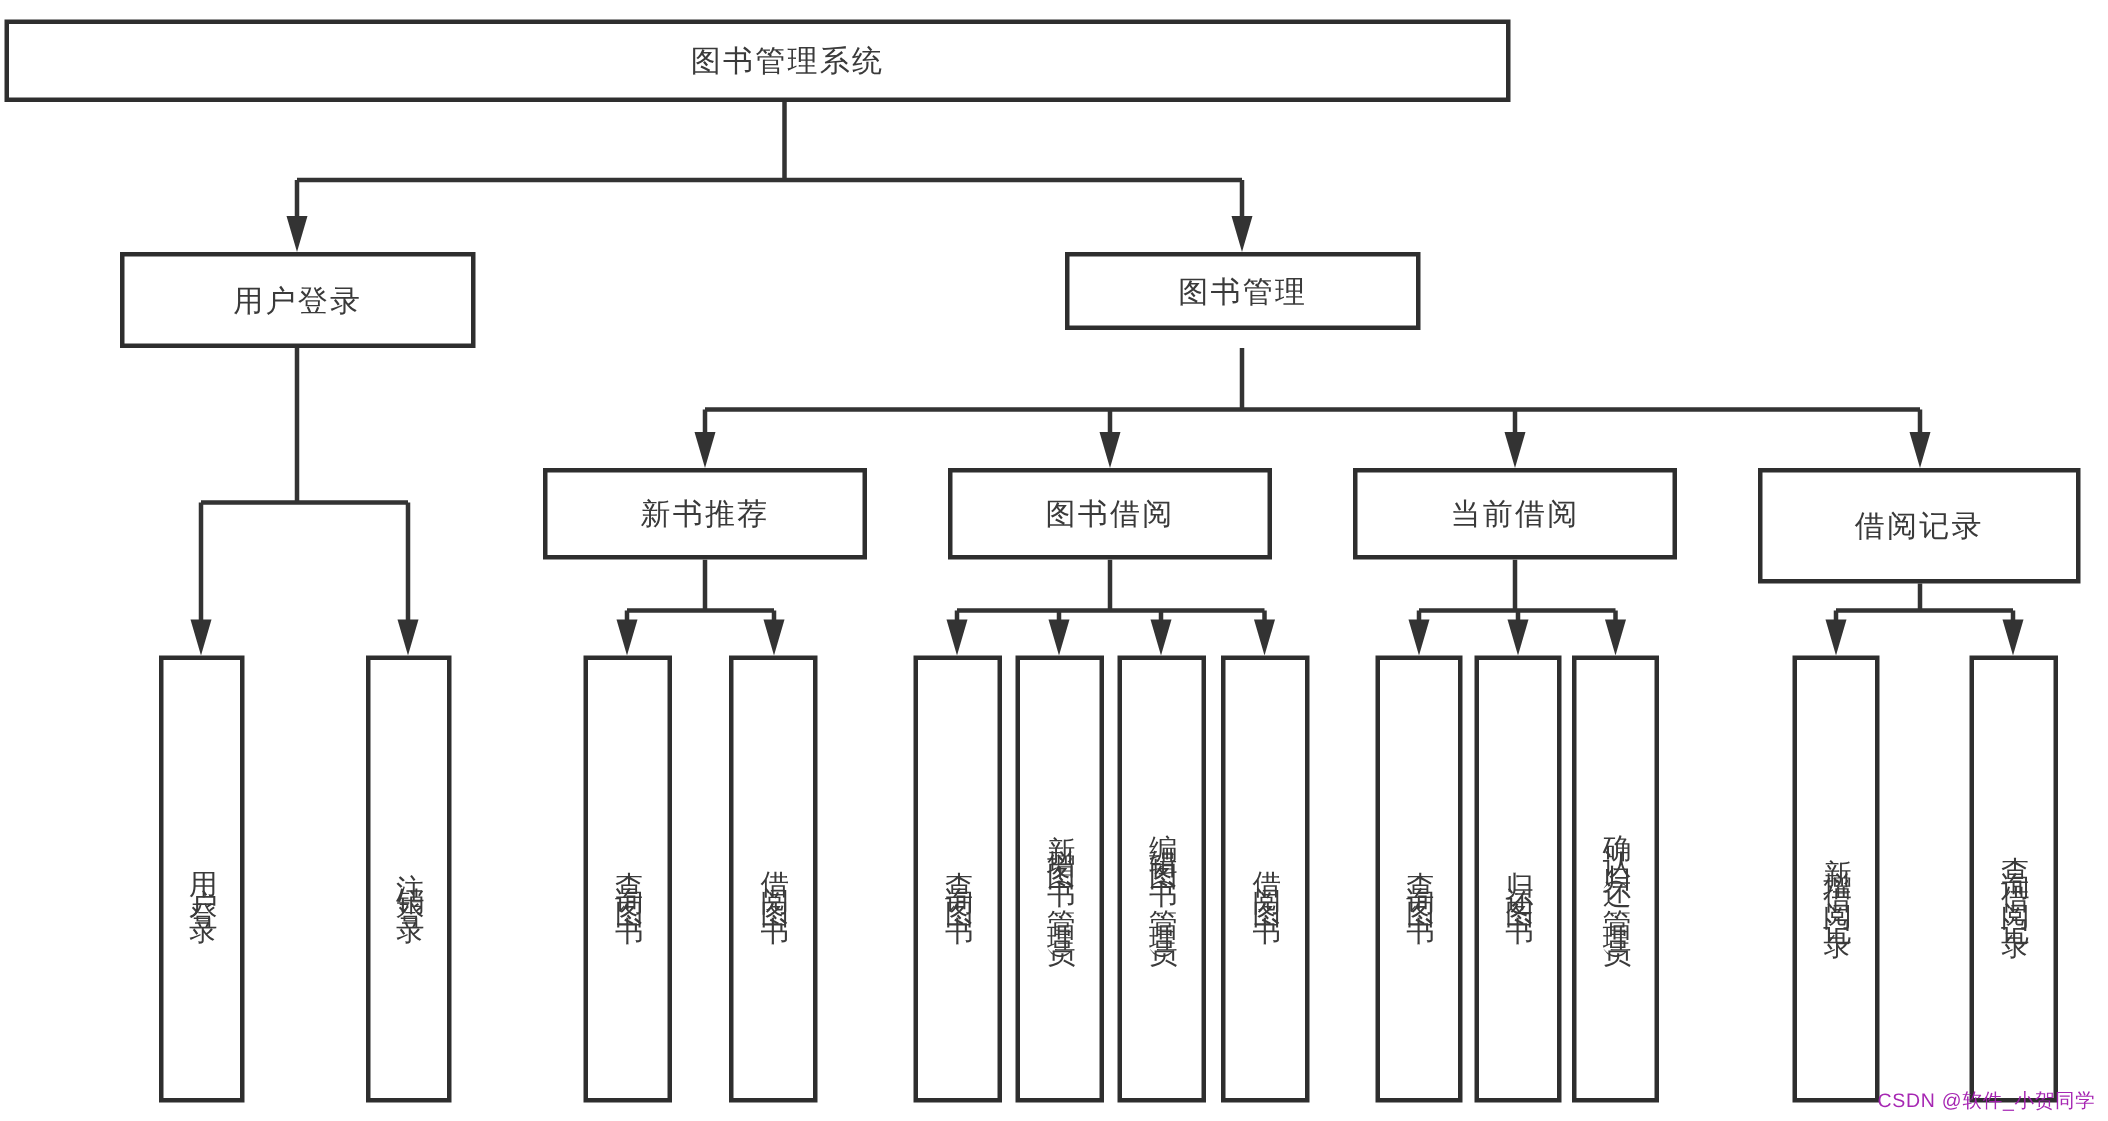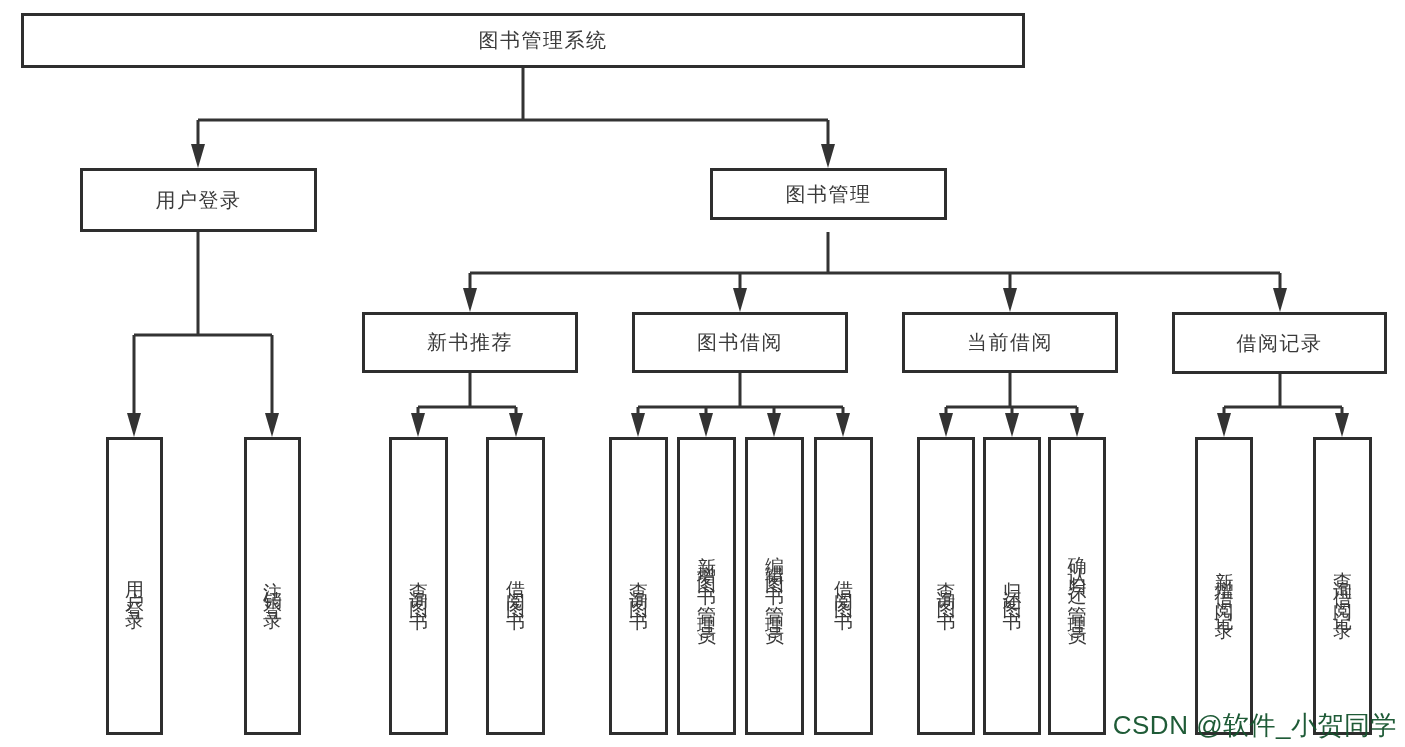--- a/index.html
+++ b/index.html
@@ -17,22 +17,22 @@
     display:flex; align-items:center; justify-content:center;
     color:#3a3a3a;
   }
   .h-node span { font-size:20px; letter-spacing:1.5px; white-space:nowrap; }
   .v-node span {
     writing-mode:vertical-rl; text-orientation:mixed;
     font-size:19px; letter-spacing:10px; line-height:1.15;
   }
   #watermark {
     position:absolute; right:8px; bottom:4px;
-    font-size:26px; letter-spacing:0.5px;
-    color:#14532d; opacity:0.95; z-index:5; white-space:nowrap;
+    font-size:13px; letter-spacing:0.5px;
+    color:#a21caf; opacity:0.95; z-index:5; white-space:nowrap;
   }
 </style>
 </head>
 <body>
 
 <div id="stage">
 
   <svg id="wires" viewBox="0 0 1405 747" xmlns="http://www.w3.org/2000/svg">
     <g>
       <path d="M523 68 V120 M198 120 H828 M198 120 V146 M828 120 V146"></path>
@@ -69,41 +69,41 @@
       <polygon points="1005,413 1019,413 1012,437"></polygon>
       <polygon points="1070,413 1084,413 1077,437"></polygon>
     </g>
     <g>
       <path d="M1280 373 V407 M1224 407 H1342 M1224 407 V415 M1342 407 V415"></path>
       <polygon points="1217,413 1231,413 1224,437"></polygon>
       <polygon points="1335,413 1349,413 1342,437"></polygon>
     </g>
   </svg>
 
-  <div class="node h-node" style="left:21px; top:13px; width:1004px; height:55px;padding-left:40px;">
+  <div class="node h-node" style="left:3px; top:13px; width:1004px; height:55px;padding-left:40px;">
     <span>图书管理系统</span>
   </div>
 
   <div class="node h-node" style="left:80px; top:168px; width:237px; height:64px;">
     <span>用户登录</span>
   </div>
   <div class="node h-node" style="left:710px; top:168px; width:237px; height:52px;">
     <span>图书管理</span>
   </div>
 
   <div class="node h-node" style="left:362px; top:312px; width:216px; height:61px;">
     <span>新书推荐</span>
   </div>
   <div class="node h-node" style="left:902px; top:312px; width:216px; height:61px;">
     <span>当前借阅</span>
   </div>
   <div class="node h-node" style="left:632px; top:312px; width:216px; height:61px;">
     <span>图书借阅</span>
   </div>
-  <div class="node h-node" style="left:1172px; top:312px; width:215px; height:62px;">
+  <div class="node h-node" style="left:1172px; top:312px; width:215px; height:77px;">
     <span>借阅记录</span>
   </div>
 
   <div class="node v-node" style="left:106px; top:437px; width:57px; height:298px;">
     <span>用户登录</span>
   </div>
   <div class="node v-node" style="left:244px; top:437px; width:57px; height:298px;">
     <span>注销登录</span>
   </div>
 

